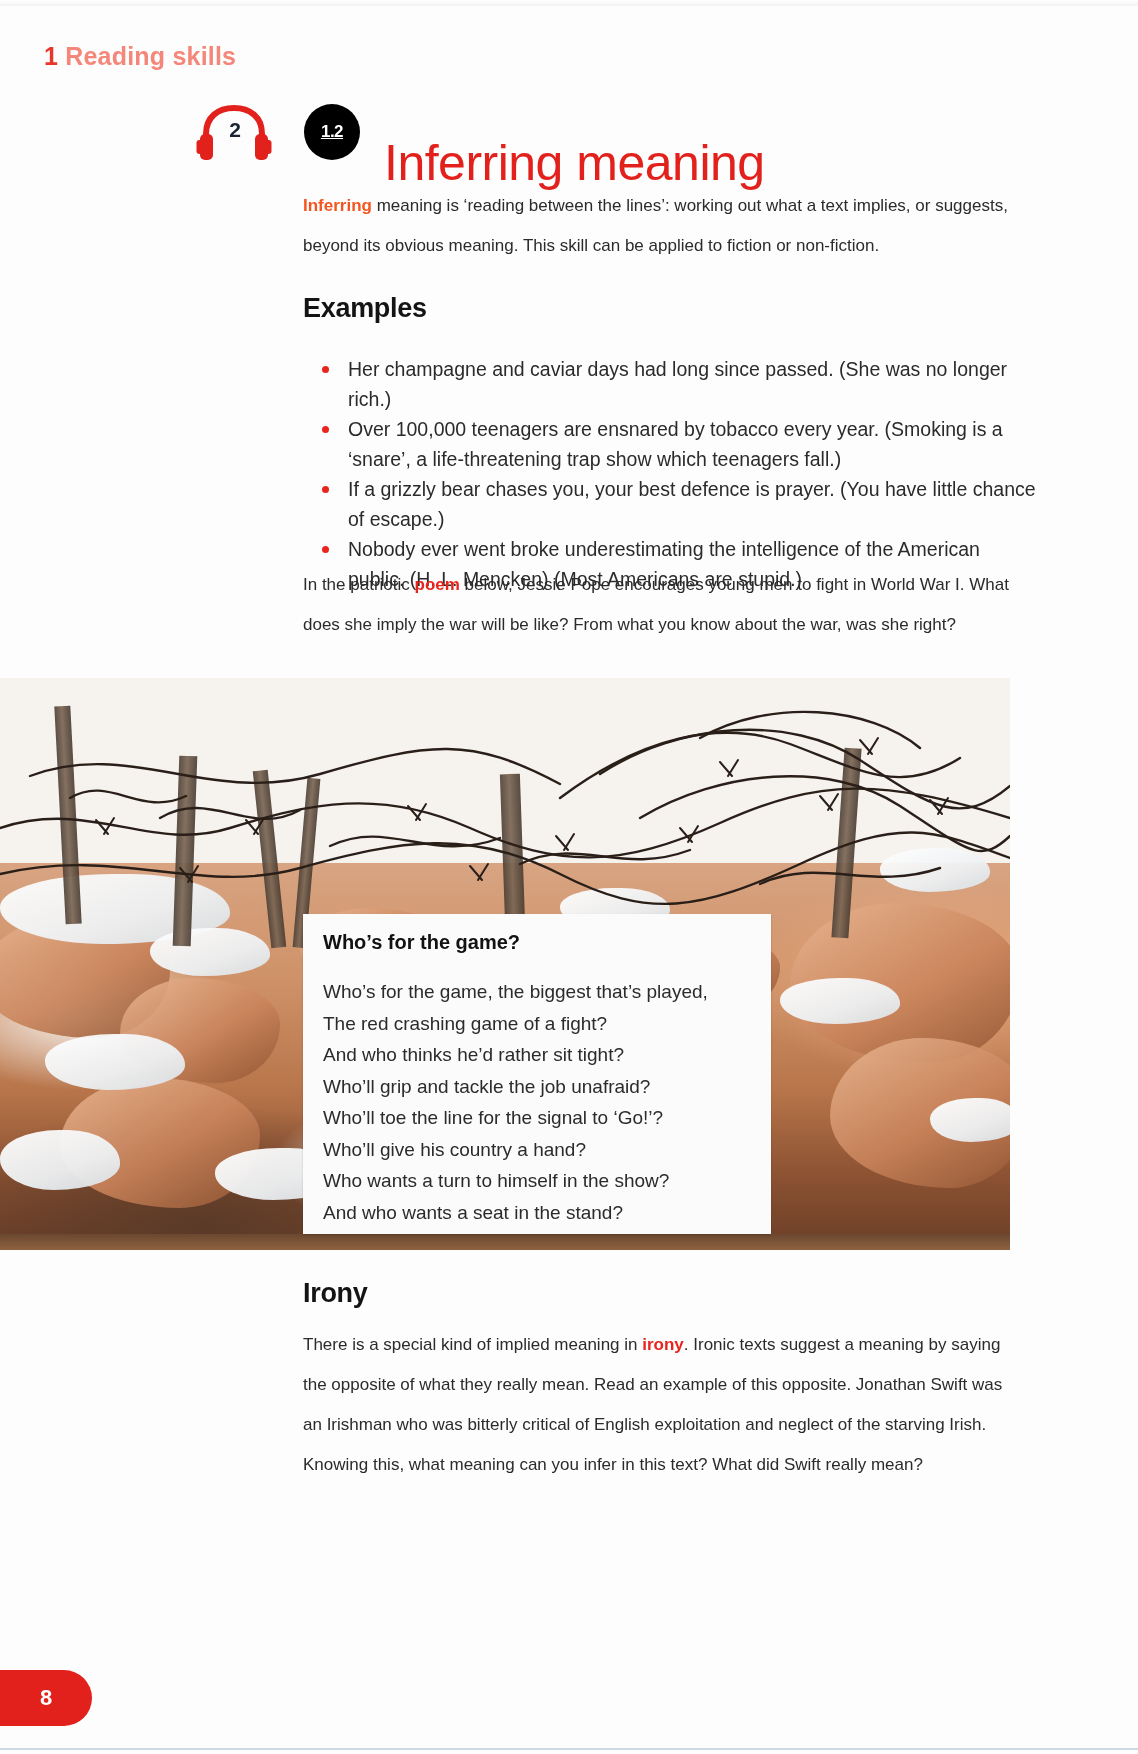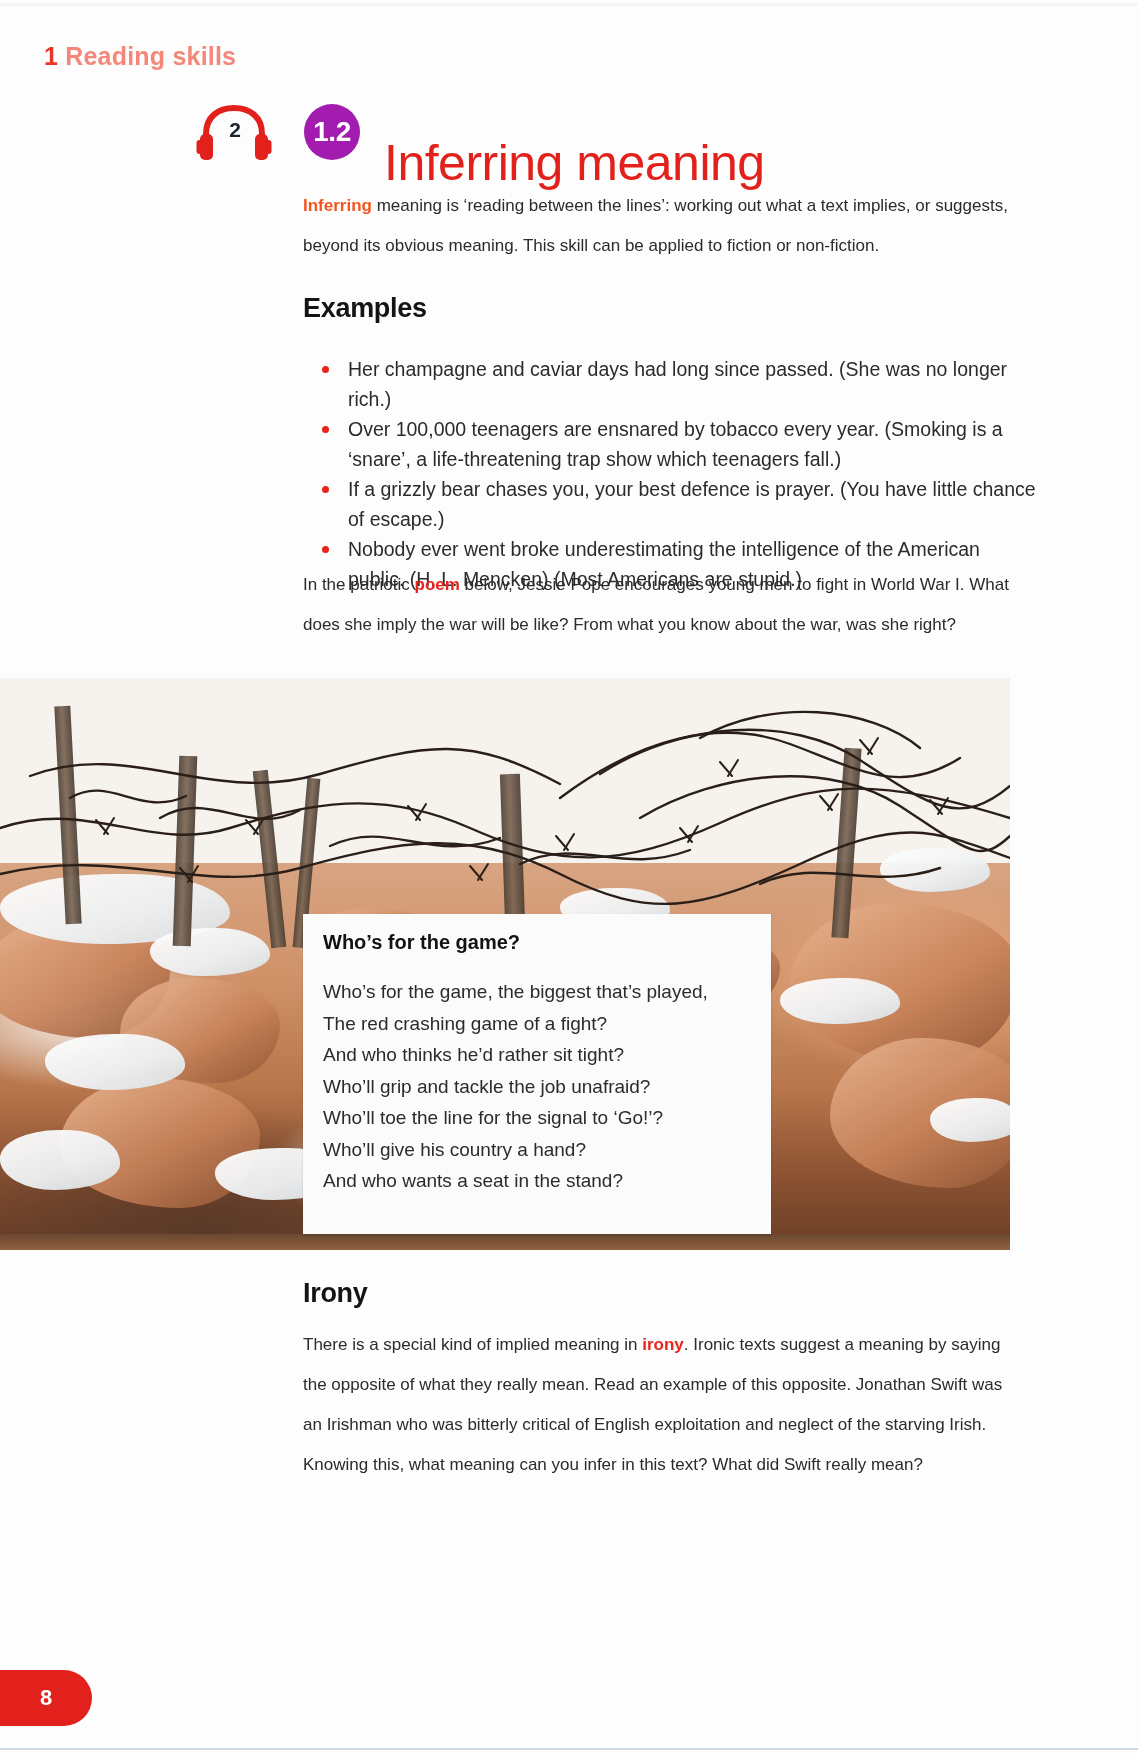--- a/index.html
+++ b/index.html
@@ -71,28 +71,29 @@
   }
 
   
   .sec-badge {
     position: absolute;
     left: 304px;
     top: 104px;
     width: 56px;
     height: 56px;
     border-radius: 50%;
-    background: #a21caf;
+    background: #000000;
     color: #ffffff;
-    font-size: 28px;
+    font-size: 17px;
     font-weight: bold;
     display: flex;
     align-items: center;
     justify-content: center;
     letter-spacing: -.5px;
+    text-decoration: underline;
   }
   .sec-title {
     position: absolute;
     left: 384px;
     top: 100px;
     font-size: 50px;
     color: #e2211c;
     font-weight: normal;
     letter-spacing: -.5px;
     white-space: nowrap;
@@ -370,20 +371,21 @@
 
   <div class="poem-card">
     <h3 class="poem-title">Who’s for the game?</h3>
     <div class="poem-lines">
       <div class="pline">Who’s for the game, the biggest that’s played,</div>
       <div class="pline">The red crashing game of a fight?</div>
       <div class="pline">And who thinks he’d rather sit tight?</div>
       <div class="pline">Who’ll grip and tackle the job unafraid?</div>
       <div class="pline">Who’ll toe the line for the signal to ‘Go!’?</div>
       <div class="pline">Who’ll give his country a hand?</div>
+      <div class="pline">Who wants a turn to himself in the show?</div>
       <div class="pline">And who wants a seat in the stand?</div>
     </div>
   </div>
 
   <h2 class="col h2 irony-h">Irony</h2>
 
   <p class="col para irony-p"><span>There is a special kind of implied meaning in </span><span class="kw-red">irony</span><span>. Ironic texts suggest a meaning by saying the opposite of what they really mean. Read an example of this opposite. Jonathan Swift was an Irishman who was bitterly critical of English exploitation and neglect of the starving Irish. Knowing this, what meaning can you infer in this text? What did Swift really mean?</span></p>
 
   <div class="page-num">8</div>
 

